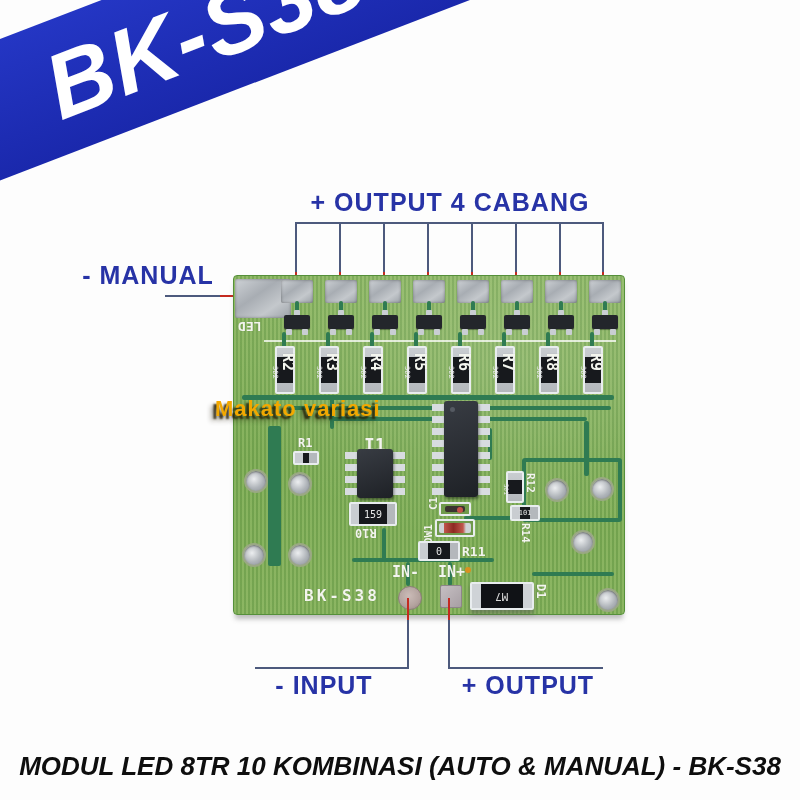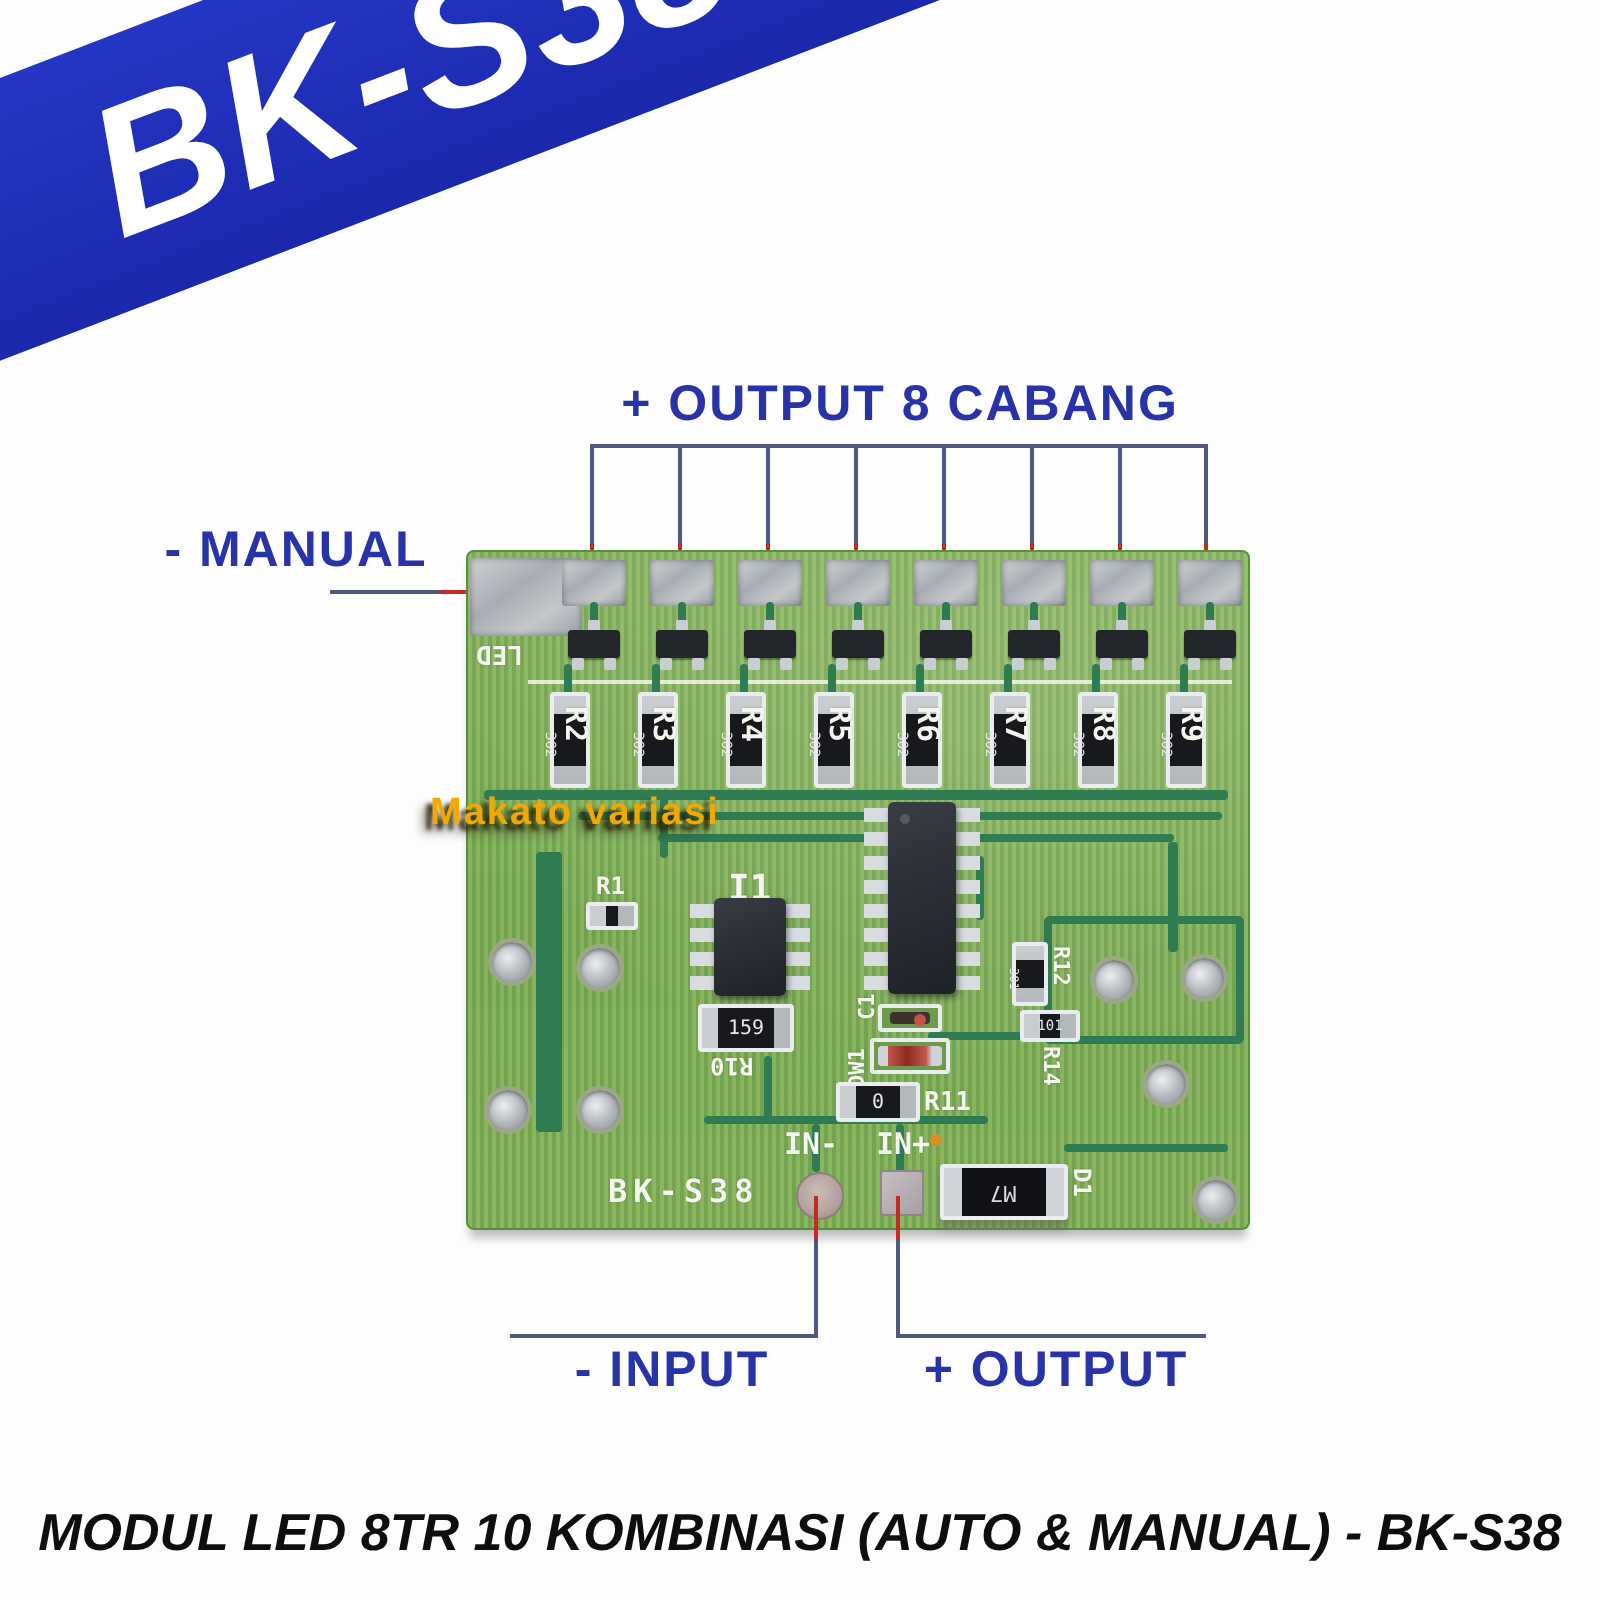--- a/index.html
+++ b/index.html
@@ -15,21 +15,21 @@
     letter-spacing:1px;line-height:1;}
 
   
   .blue-label{position:absolute;color:#2733a6;font-weight:bold;font-size:25px;
     text-align:center;letter-spacing:1px;white-space:nowrap;}
 
   .ln{position:absolute;background:#4d5a7d;}
   .ln.red{background:#c42a20;}
 
   
-  .watermark{position:absolute;left:215px;top:396px;font-size:19px;font-weight:bold;
+  .watermark{position:absolute;left:215px;top:396px;font-size:22px;font-weight:bold;
     color:#f2a800;letter-spacing:1px;white-space:nowrap;z-index:30;
     text-shadow:-3px 3px 2px rgba(35,28,5,.85), -5px 5px 5px rgba(35,28,5,.45);}
 
   
   .caption{position:absolute;left:0;right:0;top:751px;text-align:center;
     font-size:26px;font-weight:bold;font-style:italic;color:#0e0e0e;white-space:nowrap;}
 
   
   .board{position:absolute;left:233px;top:275px;width:392px;height:340px;
     box-sizing:border-box;border:1px solid #55903a;border-radius:4px;
@@ -104,21 +104,21 @@
     background:linear-gradient(135deg,#c6bfc3,#a79fa4);border:1px solid #8d8589;}
   .dot-orange{position:absolute;width:6px;height:6px;border-radius:50%;background:#d89020;}
 </style>
 </head>
 <body>
 
 <div class="banner">
   <span>BK-S38</span>
 </div>
 
-<div class="blue-label" style="left:270px;top:188px;width:360px;">+ OUTPUT 8 CABANG</div>
+<div class="blue-label" style="left:270px;top:188px;width:360px;">+ OUTPUT 4 CABANG</div>
 
 <div class="ln" style="left:295px;top:222px;width:309px;height:2px;"></div>
 <div class="ln" style="left:295px;top:222px;width:2px;height:50px;"></div>
 <div class="ln" style="left:339px;top:222px;width:2px;height:50px;"></div>
 <div class="ln" style="left:383px;top:222px;width:2px;height:50px;"></div>
 <div class="ln" style="left:427px;top:222px;width:2px;height:50px;"></div>
 <div class="ln" style="left:471px;top:222px;width:2px;height:50px;"></div>
 <div class="ln" style="left:515px;top:222px;width:2px;height:50px;"></div>
 <div class="ln" style="left:559px;top:222px;width:2px;height:50px;"></div>
 <div class="ln" style="left:602px;top:222px;width:2px;height:50px;"></div>
@@ -365,16 +365,16 @@
 
 <div class="watermark">Makato variasi</div>
 
 <div class="ln red" style="left:407px;top:598px;width:2px;height:22px;"></div>
 <div class="ln" style="left:407px;top:620px;width:2px;height:49px;"></div>
 <div class="ln" style="left:255px;top:667px;width:154px;height:2px;"></div>
 <div class="ln red" style="left:448px;top:598px;width:2px;height:22px;"></div>
 <div class="ln" style="left:448px;top:620px;width:2px;height:49px;"></div>
 <div class="ln" style="left:448px;top:667px;width:155px;height:2px;"></div>
 
-<div class="blue-label" style="left:246px;top:671px;width:180px;">- INPUT</div>
+<div class="blue-label" style="left:234px;top:671px;width:180px;">- INPUT</div>
 <div class="blue-label" style="left:438px;top:671px;width:180px;">+ OUTPUT</div>
 
 <div class="caption">MODUL LED 8TR 10 KOMBINASI (AUTO &amp; MANUAL) - BK-S38</div>
 
 </body></html>

